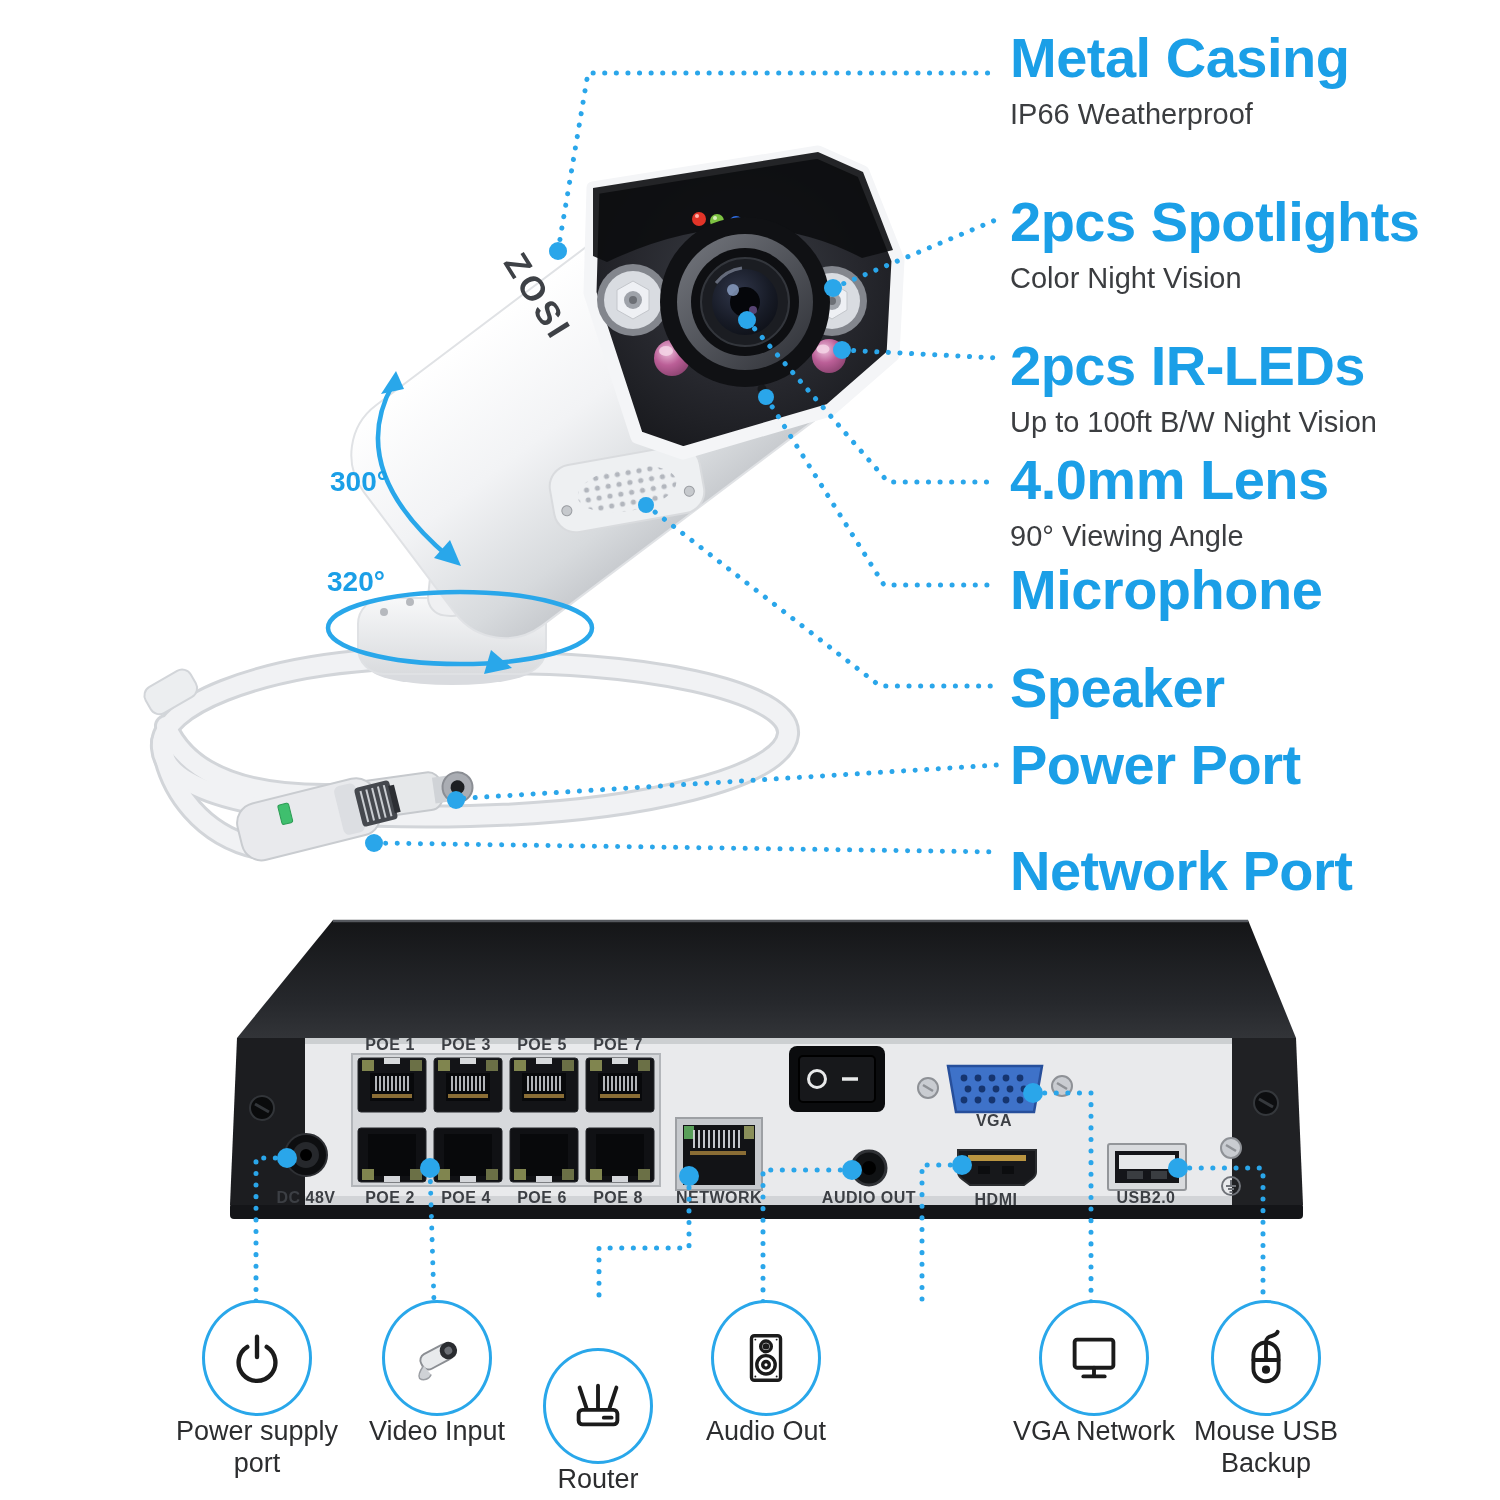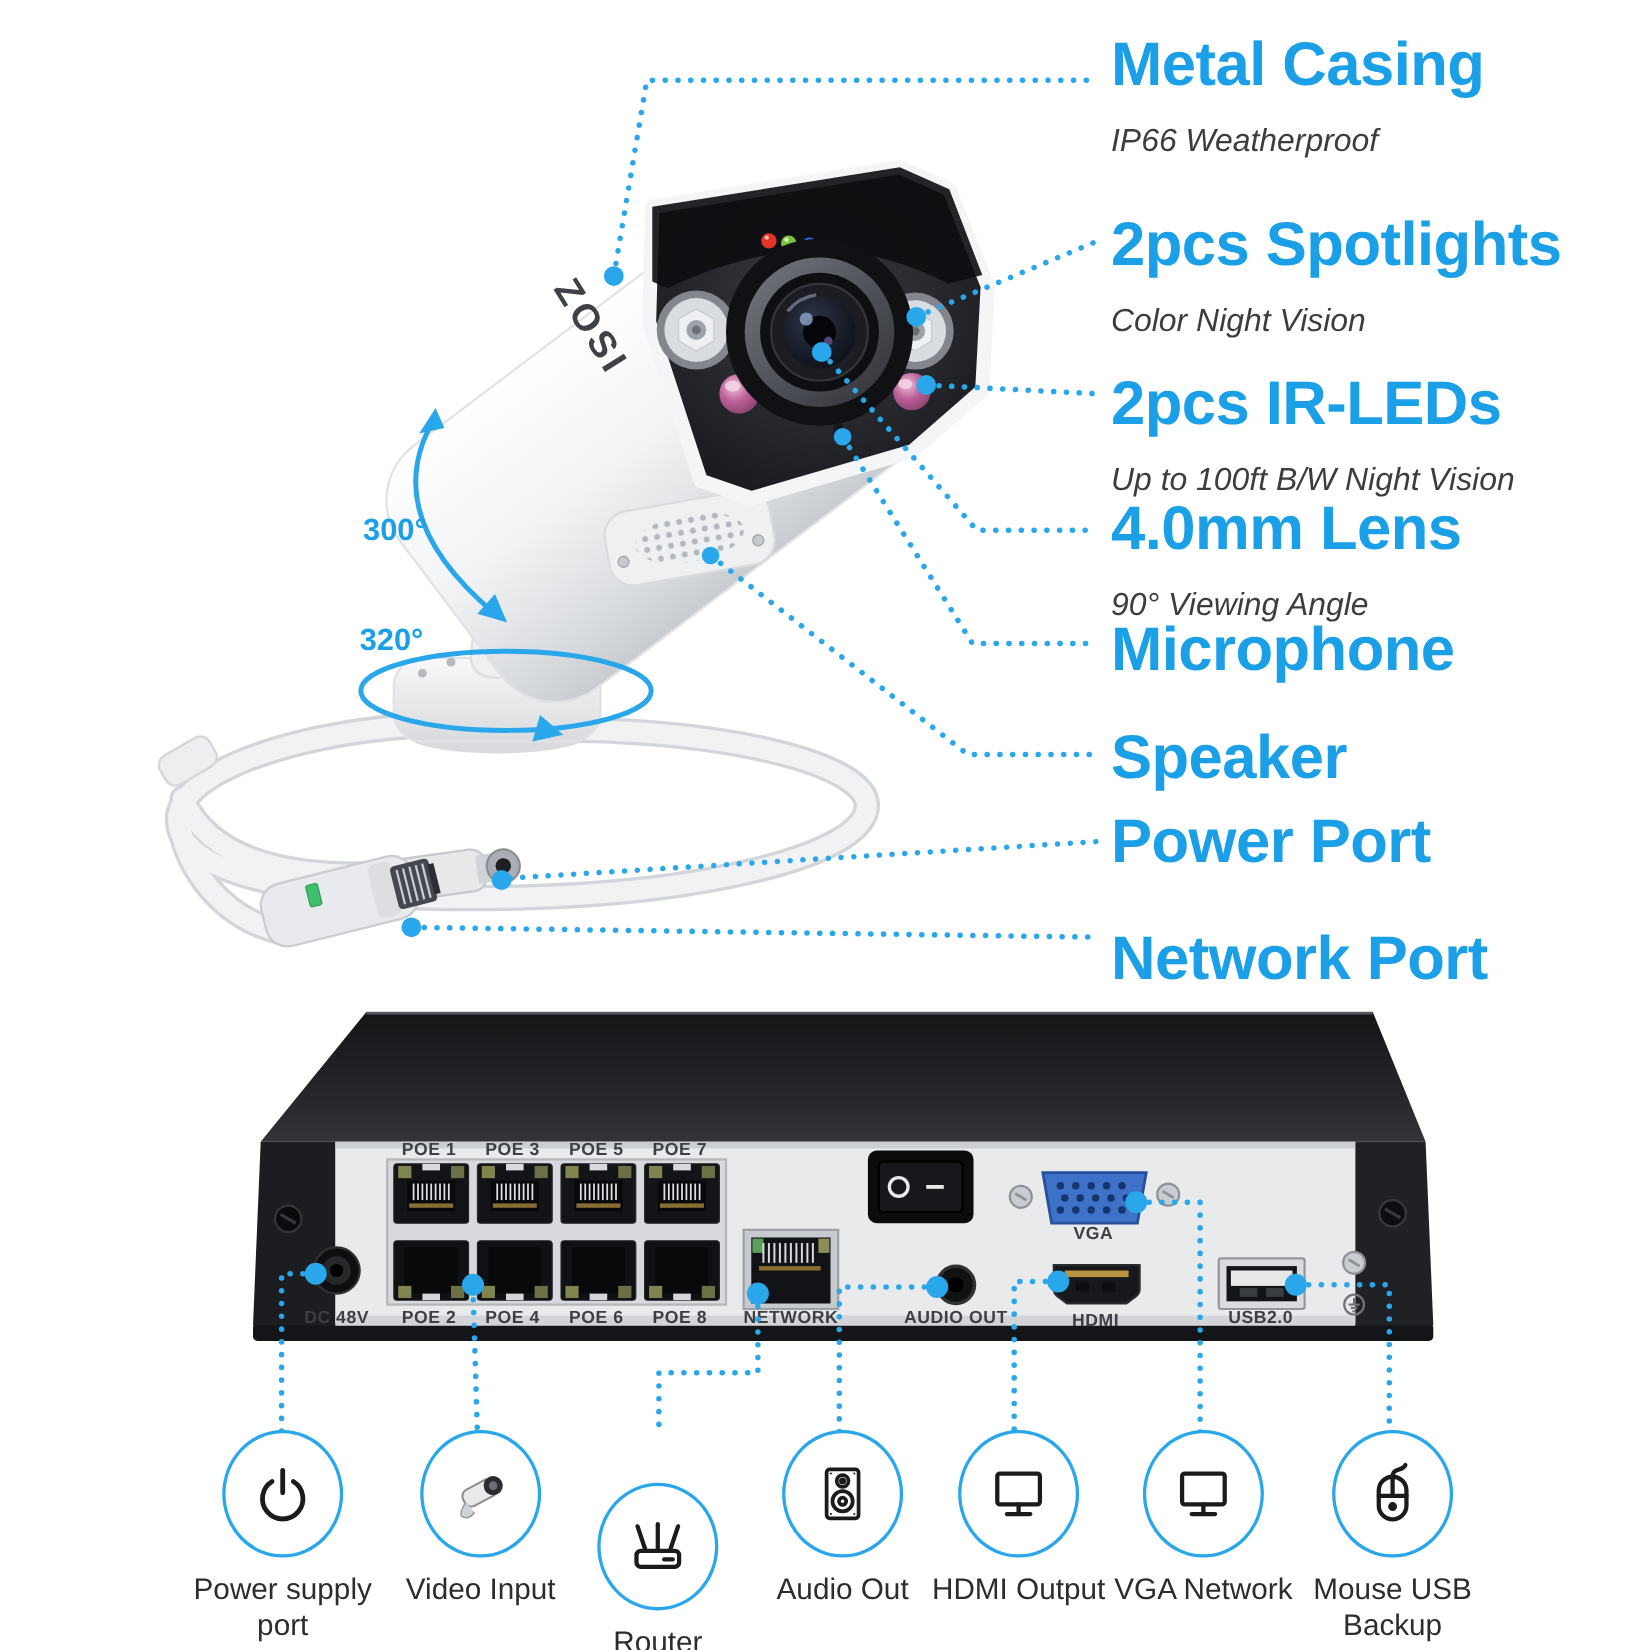--- a/index.html
+++ b/index.html
@@ -1,26 +1,26 @@
 <!DOCTYPE html>
 <html><head>
 <meta charset="utf-8">
 <style>
   html,body{margin:0;padding:0;background:#ffffff;}
   body{width:1500px;height:1500px;font-family:"Liberation Sans",sans-serif;}
   #stage{position:relative;width:1500px;height:1500px;background:#ffffff;overflow:hidden;}
   #art{position:absolute;left:0;top:0;width:1500px;height:1500px;}
   .co{position:absolute;left:1010px;}
   .co .t{font-size:56px;font-weight:bold;color:#1b9fe7;line-height:1.0;letter-spacing:-0.5px;white-space:nowrap;}
-  .co .s{font-size:29px;color:#3b3d40;line-height:1.0;margin-top:28px;white-space:nowrap;font-style:italic;}
+  .co .s{font-size:29px;color:#3b3d40;line-height:1.0;margin-top:14px;white-space:nowrap;}
   .rot{position:absolute;font-size:28px;font-weight:bold;color:#1b9fe7;}
   .leg{position:absolute;width:190px;text-align:center;}
   .leg .ring{width:104px;height:110px;border:3.5px solid #29a7ea;border-radius:50%;
              margin:0 auto;display:flex;align-items:center;justify-content:center;background:#fff;}
-  .leg .lbl{margin-top:14px;font-size:27px;line-height:1.18;color:#2c2d2f;}
+  .leg .lbl{font-size:27px;line-height:1.18;color:#2c2d2f;}
   svg text{font-family:"Liberation Sans",sans-serif;}
   .portlbl{font-size:16px;font-weight:bold;fill:#3c3f44;letter-spacing:0.5px;}
 </style>
 </head>
 <body>
 
 <div id="stage">
 
 <svg id="art" viewBox="0 0 1500 1500">
   <defs>
@@ -472,30 +472,20 @@
           <circle cx="32" cy="39" r="3.4"></circle>
       <circle cx="21" cy="13" r="1" fill="#1b1b1b" stroke="none"></circle>
           <circle cx="43" cy="13" r="1" fill="#1b1b1b" stroke="none"></circle>
       <circle cx="21" cy="51" r="1" fill="#1b1b1b" stroke="none"></circle>
           <circle cx="43" cy="51" r="1" fill="#1b1b1b" stroke="none"></circle>
     </svg>
   </div>
   <div class="lbl">Audio Out</div>
 </div>
 
-<div class="leg" style="left:831px;top:1300px">
-  <div class="ring">
-    <svg width="62" height="62" viewBox="0 0 64 64" fill="none" stroke="#1b1b1b" stroke-width="4" stroke-linecap="round" stroke-linejoin="round">
-      <rect x="12" y="13" width="40" height="29" rx="2.5"></rect>
-      <line x1="32" y1="42" x2="32" y2="50"></line>
-      <line x1="21" y1="51" x2="43" y2="51"></line>
-    </svg>
-  </div>
-  <div class="lbl">HDMI Output</div>
-</div>
 
 <div class="leg" style="left:999px;top:1300px">
   <div class="ring">
     <svg width="62" height="62" viewBox="0 0 64 64" fill="none" stroke="#1b1b1b" stroke-width="4" stroke-linecap="round" stroke-linejoin="round">
       <rect x="12" y="13" width="40" height="29" rx="2.5"></rect>
       <line x1="32" y1="42" x2="32" y2="50"></line>
       <line x1="21" y1="51" x2="43" y2="51"></line>
     </svg>
   </div>
   <div class="lbl">VGA Network</div>

